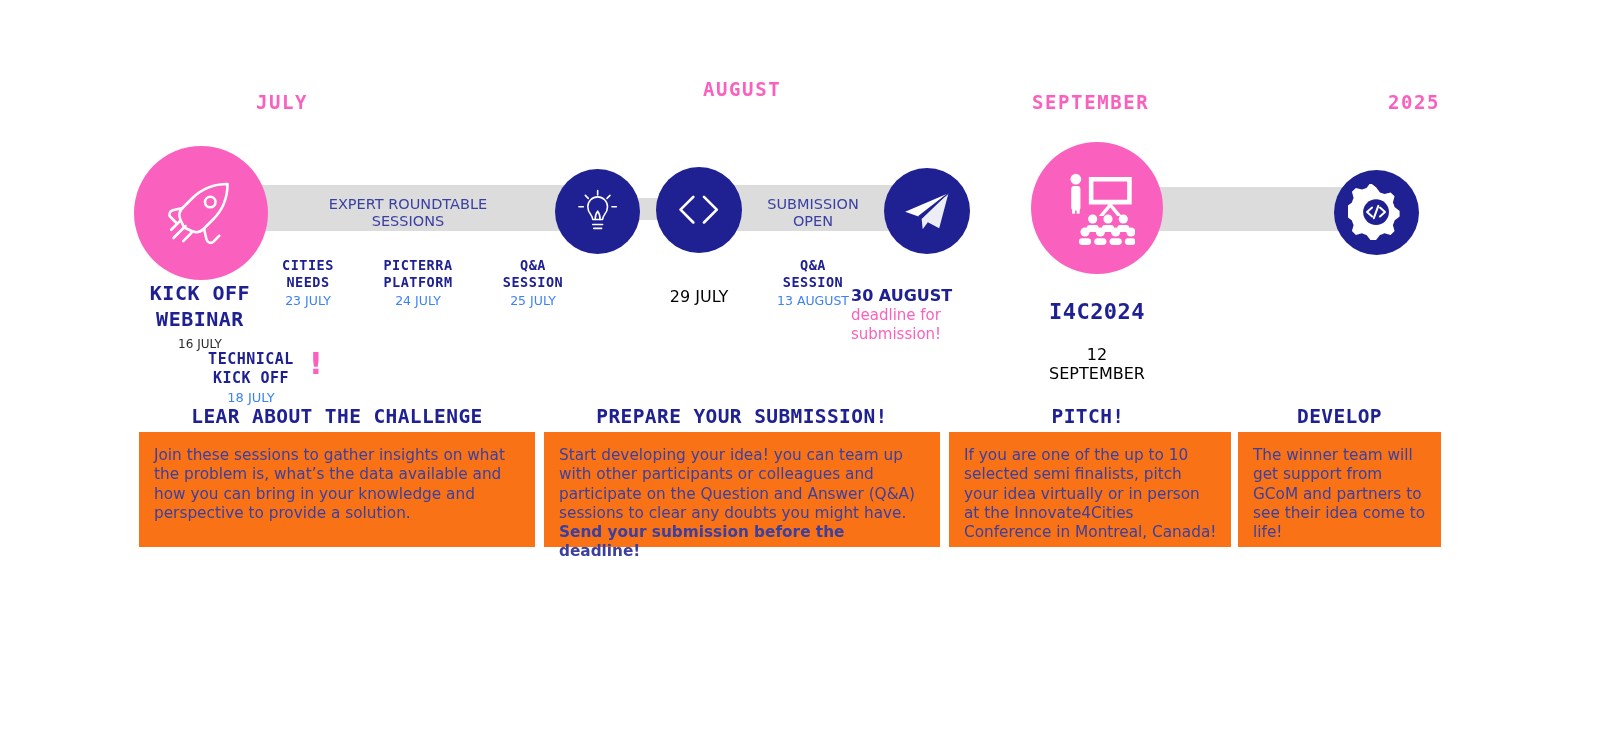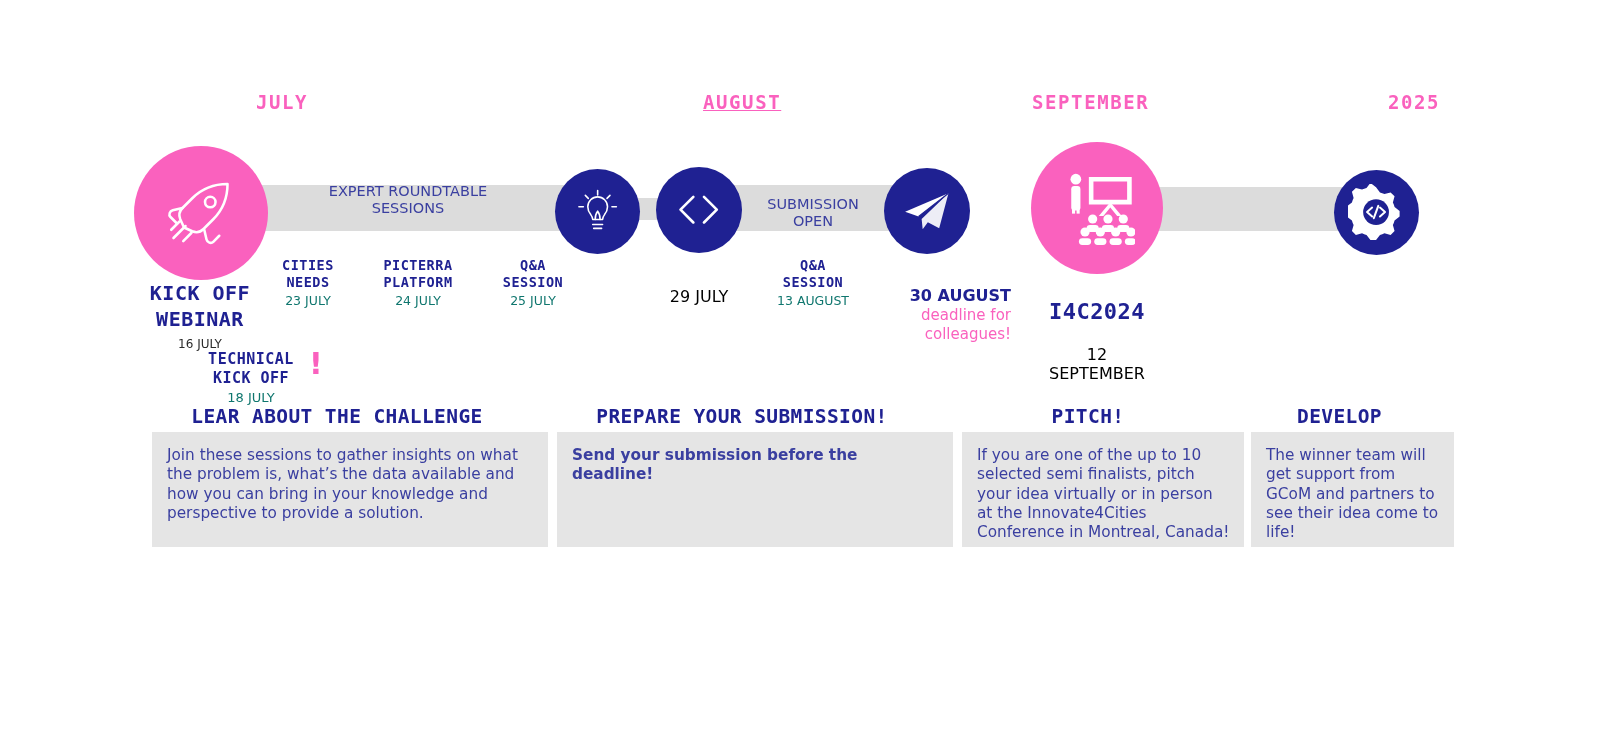--- a/index.html
+++ b/index.html
@@ -56,21 +56,21 @@
     font-weight: bold;
     color: #1F2192;
     letter-spacing: 0.5px;
     line-height: 1.28;
     white-space: pre-line;
   }
   .mstone .date {
     color: #2B2B2B;
     line-height: 1.3;
   }
-  .mstone .date.blue { color: #0f766e; }
+  .mstone .date.blue { color: #3b82f6; }
   .t-big  .title { font-size: 20px; }
   .t-big  .date  { font-size: 12px; margin-top: 5px; }
   .t-mid  .title { font-size: 15px; }
   .t-mid  .date  { font-size: 13px; margin-top: 2px; }
   .t-sm   .title { font-size: 13.5px; }
   .t-sm   .date  { font-size: 12.5px; margin-top: 1px; }
 
   .plain-date {
     position: absolute;
     text-align: center;
@@ -87,21 +87,21 @@
   }
   .bang {
     color: #FA61BE;
     font-family: "DejaVu Sans", sans-serif;
     font-weight: bold;
     font-size: 30px;
     line-height: 0.95;
   }
 
   
-  .deadline { position: absolute; text-align: right; width: 160px; }
+  .deadline { position: absolute; text-align: left; width: 160px; }
   .deadline .d-date {
     color: #1F2192;
     font-weight: bold;
     font-size: 16px;
     line-height: 1.25;
   }
   .deadline .d-note {
     color: #FA61BE;
     font-size: 15px;
     line-height: 1.25;
@@ -114,49 +114,48 @@
     font-family: "DejaVu Sans Mono", monospace;
     font-weight: bold;
     color: #1F2192;
     font-size: 19.5px;
     letter-spacing: 0.4px;
     text-align: center;
     white-space: nowrap;
   }
   .sec-box {
     position: absolute;
-    background: #e5e5e5;
+    background: #f97316;
     padding: 14px 14px 14px 15px;
-    margin-left: 13px;
   }
   .sec-box p {
     color: #3A3FA0;
     font-size: 15.3px;
     line-height: 1.26;
   }
   .sec-box p.bold { font-weight: bold; }
 </style>
 </head>
 <body>
 
 <div class="stage">
   <div id="months">
       <div class="month-label" style="left: 232px; top: 91px;">JULY</div>
-      <div class="month-label" style="left: 679px; top: 91px; text-decoration: underline;">AUGUST</div>
+      <div class="month-label" style="left: 679px; top: 78px;">AUGUST</div>
       <div class="month-label" style="left: 1008px; top: 91px;">SEPTEMBER</div>
       <div class="month-label" style="left: 1364px; top: 91px;">2025</div>
     </div>
   <div id="bars">
       <div class="bar" style="left: 248px; top: 185px; width: 318px; height: 46px;"></div>
       <div class="bar" style="left: 636px; top: 198px; width: 28px; height: 22px;"></div>
       <div class="bar" style="left: 733px; top: 185px; width: 180px; height: 46px;"></div>
       <div class="bar" style="left: 1152px; top: 187px; width: 232px; height: 44px;"></div>
     </div>
   <div id="barlabels">
-      <div class="bar-label" style="left: 308px; top: 183px; width: 200px;">EXPERT ROUNDTABLE
+      <div class="bar-label" style="left: 308px; top: 196px; width: 200px;">EXPERT ROUNDTABLE
 SESSIONS</div>
       <div class="bar-label" style="left: 748px; top: 196px; width: 130px;">SUBMISSION
 OPEN</div>
     </div>
   <div id="nodes">
       <div class="node pink" style="left: 134px; top: 146px; width: 134px; height: 134px;">
         <span style="display: flex;">
           <svg width="75.04" height="75.04" viewBox="0 0 100 100">
         <g stroke="#fff" fill="none" stroke-width="3.4" stroke-linecap="round" stroke-linejoin="round">
           <path d="M86 12c-19 0-35 7-47 19L26 44c-4 4-5 10-3 15l5 11 11 5c5 2 11 1 15-3l13-13C79 47 86 31 86 12z"></path>
@@ -284,30 +283,31 @@
     <div class="date blue">18 JULY</div>
   </div>
   <div class="bang">!</div>
       </div>
       <div class="mstone t-big" style="left: 1037px; top: 298px; width: 120px;">
         <div class="title" style="font-size:22px">I4C2024</div>
       </div>
       <div class="deadline" style="left: 851px; top: 286px;">
         <div class="d-date">30 AUGUST</div>
   <div class="d-note">deadline for
-colleagues!</div>
+submission!</div>
       </div>
     </div>
   <div id="sections">
       <div class="sec-head" style="left: 139px; top: 405px; width: 396px;">LEAR ABOUT THE CHALLENGE</div>
       <div class="sec-box" style="left: 139px; top: 432px; width: 396px; height: 115px;">
         <p>Join these sessions to gather insights on what the problem is, what’s the data available and how you can bring in your knowledge and perspective to provide a solution.</p>
       </div>
       <div class="sec-head" style="left: 544px; top: 405px; width: 396px;">PREPARE YOUR SUBMISSION!</div>
       <div class="sec-box" style="left: 544px; top: 432px; width: 396px; height: 115px;">
+        <p>Start developing your idea! you can team up with other participants or colleagues and participate on the Question and Answer (Q&amp;A) sessions to clear any doubts you might have.</p>
         <p class="bold">Send your submission before the deadline!</p>
       </div>
       <div class="sec-head" style="left: 949px; top: 405px; width: 278px;">PITCH!</div>
       <div class="sec-box" style="left: 949px; top: 432px; width: 282px; height: 115px;">
         <p>If you are one of the up to 10 selected semi finalists, pitch your idea virtually or in person at the Innovate4Cities Conference in Montreal, Canada!</p>
       </div>
       <div class="sec-head" style="left: 1238px; top: 405px; width: 203px;">DEVELOP</div>
       <div class="sec-box" style="left: 1238px; top: 432px; width: 203px; height: 115px;">
         <p>The winner team will get support from GCoM and partners to see their idea come to life!</p>
       </div>

